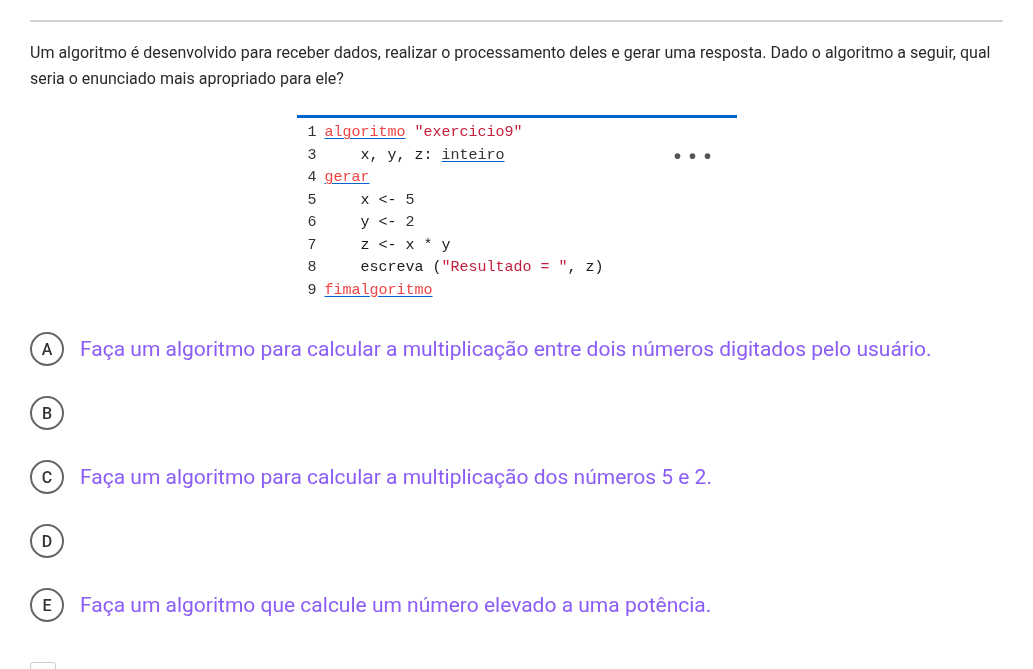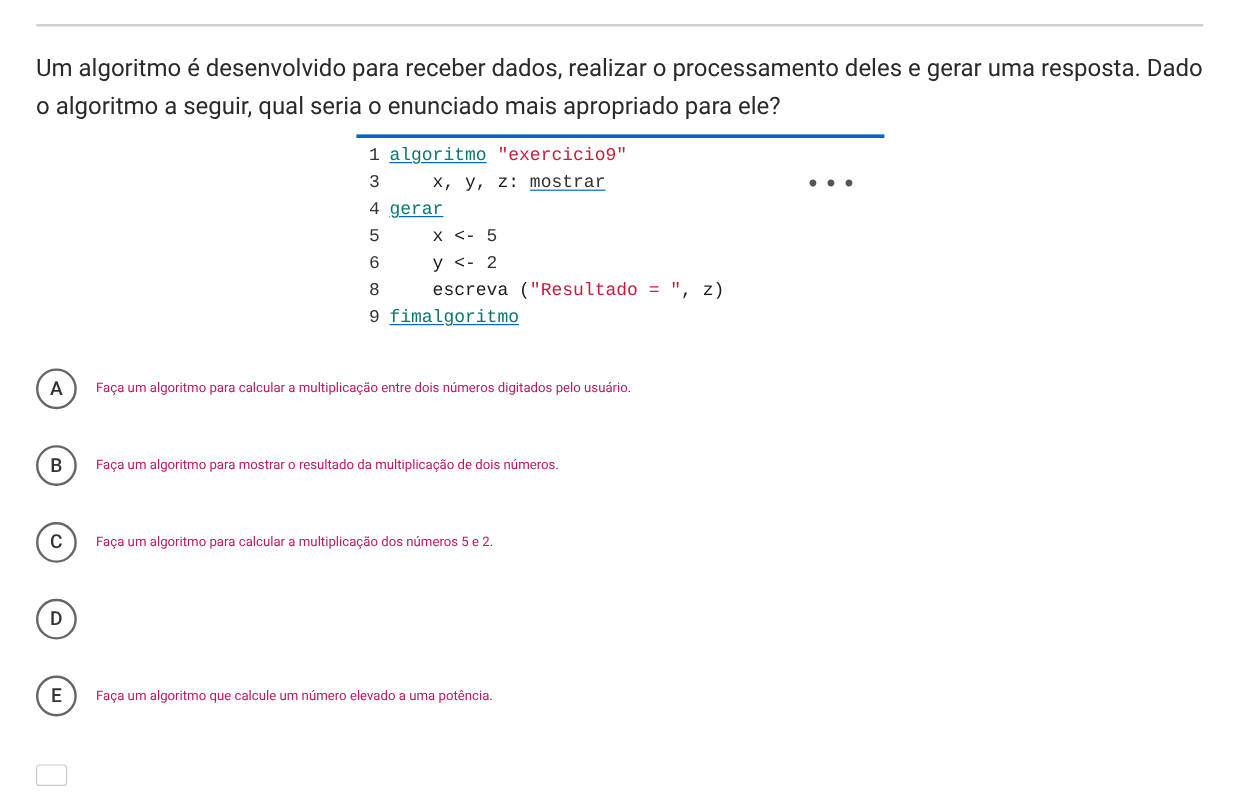--- a/index.html
+++ b/index.html
@@ -14,24 +14,24 @@
       color: #333;
       width: 1033px;
     }
     .top-border {
       height: 2px;
       background: #d0d0d0;
       margin-bottom: 18px;
       border-radius: 1px;
     }
     .question-text {
-      font-size: 20px;
+      font-size: 16px;
       line-height: 1.6;
       color: #2a2a2a;
-      margin-bottom: 8px;
+      margin-bottom: 24px;
     }
     .code-block {
       margin: 8px auto 30px auto;
       width: 440px;
       border-top: 3px solid #0066cc;
       padding-top: 4px;
       font-family: 'Courier New', Courier, monospace;
       font-size: 15px;
       line-height: 1.5;
       position: relative;
@@ -41,21 +41,21 @@
       color: #1a1a1a;
     }
     .line-num {
       display: inline-block;
       width: 20px;
       text-align: right;
       margin-right: 8px;
       color: #333;
     }
     .kw {
-      color: #0f766e;
+      color: #ef4444;
       text-decoration: underline;
       text-decoration-color: #0066cc;
       text-underline-offset: 2px;
     }
     .str {
       color: #c41e3a;
     }
     .type {
       color: #333;
       text-decoration: underline;
@@ -91,22 +91,22 @@
       display: flex;
       align-items: center;
       justify-content: center;
       font-size: 16px;
       font-weight: 500;
       color: #333;
       margin-right: 16px;
       flex-shrink: 0;
     }
     .option-text {
-      font-size: 11px;
-      color: #be185d;
+      font-size: 21px;
+      color: #8b5cf6;
       text-align: right;
     }
     .filter-box {
       display: inline-flex;
       align-items: center;
       padding: 8px 12px;
       border: 1px solid #ccc;
       border-radius: 3px;
       font-size: 14px;
       color: #0066cc;
@@ -119,37 +119,37 @@
 
 
 <div class="top-border"></div>
 
 <div class="question-text">Um algoritmo é desenvolvido para receber dados, realizar o processamento deles e gerar uma resposta. Dado o algoritmo a seguir, qual seria o enunciado mais apropriado para ele?</div>
 
 <div class="code-block">
   <span class="dots">•••</span>
   <div id="code-lines">
       <div class="code-line"><span class="line-num">1</span><span class="kw">algoritmo</span><span> </span><span class="str">"exercicio9"</span></div>
-      <div class="code-line"><span class="line-num">3</span><span>    x, y, z: </span><span class="type">mostrar</span></div>
+      <div class="code-line"><span class="line-num">3</span><span>    x, y, z: </span><span class="type">inteiro</span></div>
       <div class="code-line"><span class="line-num">4</span><span class="kw">gerar</span></div>
       <div class="code-line"><span class="line-num">5</span><span>    x &lt;- </span><span class="num">5</span></div>
       <div class="code-line"><span class="line-num">6</span><span>    y &lt;- </span><span class="num">2</span></div>
+      <div class="code-line"><span class="line-num">7</span><span>    z &lt;- x * y</span></div>
       <div class="code-line"><span class="line-num">8</span><span>    escreva (</span><span class="str">"Resultado = "</span><span>, z)</span></div>
       <div class="code-line"><span class="line-num">9</span><span class="kw">fimalgoritmo</span></div>
     </div>
 </div>
 
 <div class="options">
   <div class="option">
     <div class="option-letter">A</div>
     <div class="option-text">Faça um algoritmo para calcular a multiplicação entre dois números digitados pelo usuário.</div>
   </div>
   <div class="option">
     <div class="option-letter">B</div>
-    <div class="option-text">Faça um algoritmo para mostrar o resultado da multiplicação de dois números.</div>
   </div>
   <div class="option">
     <div class="option-letter">C</div>
     <div class="option-text">Faça um algoritmo para calcular a multiplicação dos números 5 e 2.</div>
   </div>
   <div class="option">
     <div class="option-letter">D</div>
   </div>
   <div class="option">
     <div class="option-letter">E</div>

